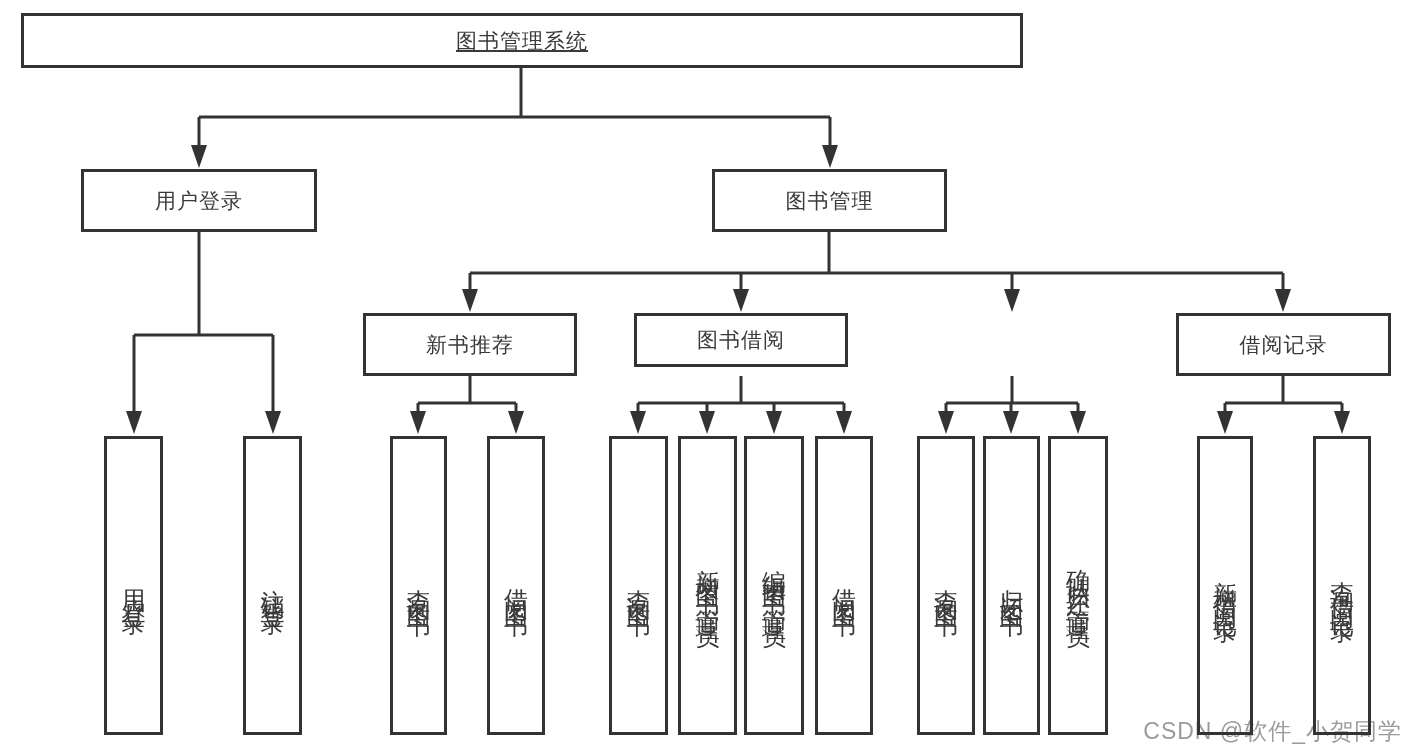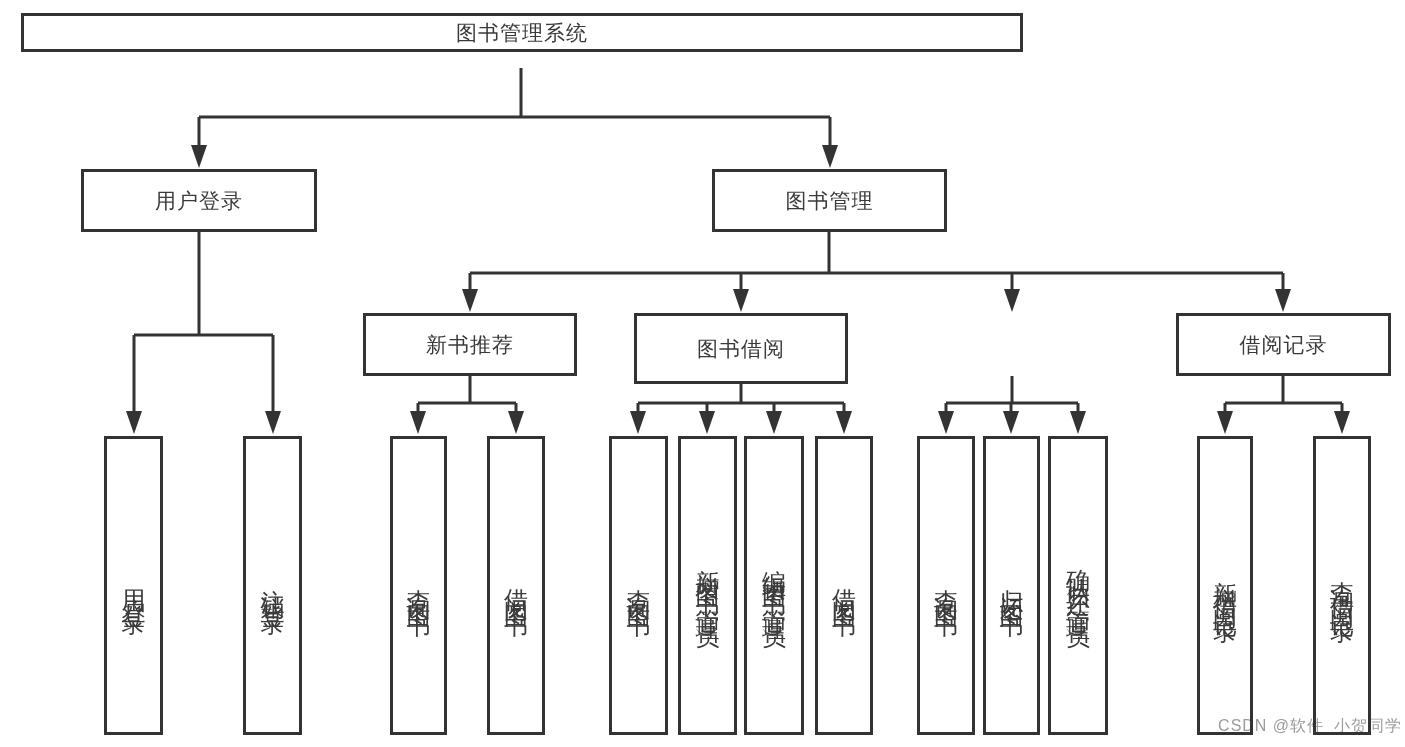--- a/index.html
+++ b/index.html
@@ -36,21 +36,21 @@
     writing-mode: vertical-lr;
     text-orientation: mixed;
     letter-spacing: 8px;
     line-height: 1;
     max-height: 288px;
   }
   .watermark {
     position: absolute;
     right: 3px;
     top: 716px;
-    font-size: 16px;
+    font-size: 23px;
     color: #9b9b9b;
     letter-spacing: 1px;
     mix-blend-mode: darken;
     white-space: nowrap;
   }
 </style>
 </head>
 <body>
 
 <div class="canvas">
@@ -96,35 +96,35 @@
       <line x1="1011" y1="403" x2="1011" y2="416" stroke="#333333" stroke-width="3"></line>
       <polygon points="1003,411 1019,411 1011,434" fill="#333333"></polygon>
       <line x1="1078" y1="403" x2="1078" y2="416" stroke="#333333" stroke-width="3"></line>
       <polygon points="1070,411 1086,411 1078,434" fill="#333333"></polygon>
       <line x1="1225" y1="403" x2="1225" y2="416" stroke="#333333" stroke-width="3"></line>
       <polygon points="1217,411 1233,411 1225,434" fill="#333333"></polygon>
       <line x1="1342" y1="403" x2="1342" y2="416" stroke="#333333" stroke-width="3"></line>
       <polygon points="1334,411 1350,411 1342,434" fill="#333333"></polygon>
     </svg>
 
-  <div class="box" style="left:21px; top:13px; width:1002px; height:39px;">
+  <div class="box" style="left:21px; top:13px; width:1002px; height:55px;text-decoration:underline;">
     <span>图书管理系统</span>
   </div>
 
   <div class="box" style="left:81px; top:169px; width:236px; height:63px;">
     <span>用户登录</span>
   </div>
   <div class="box" style="left:363px; top:313px; width:214px; height:63px;">
     <span>新书推荐</span>
   </div>
 
   <div class="box" style="left:712px; top:169px; width:235px; height:63px;">
     <span>图书管理</span>
   </div>
-  <div class="box" style="left:634px; top:313px; width:214px; height:71px;">
+  <div class="box" style="left:634px; top:313px; width:214px; height:54px;">
     <span>图书借阅</span>
   </div>
   <div class="box" style="left:1176px; top:313px; width:215px; height:63px;">
     <span>借阅记录</span>
   </div>
 
   <div class="box leaf" style="left:104px; top:436px; width:59px; height:299px;">
     <span class="vtext">用户登录</span>
   </div>
   <div class="box leaf" style="left:243px; top:436px; width:59px; height:299px;">

